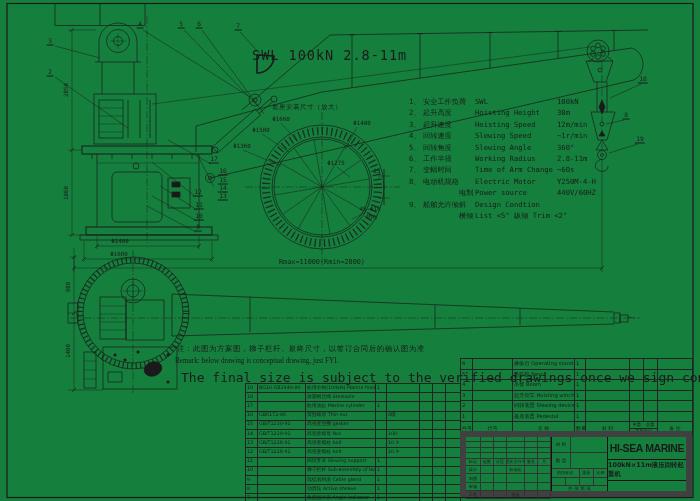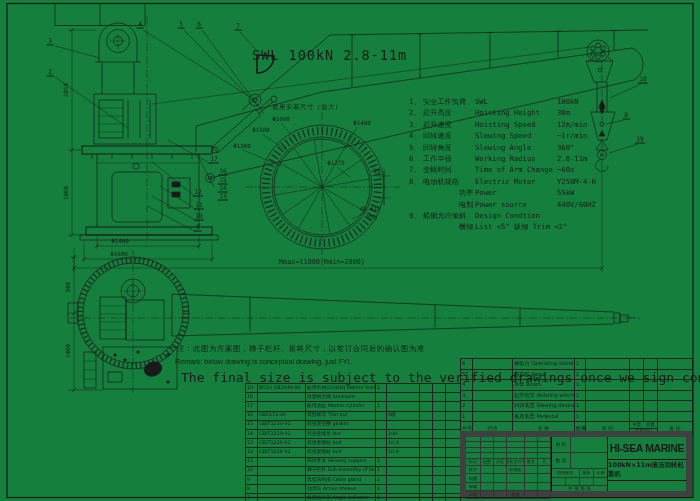--- a/index.html
+++ b/index.html
@@ -16,21 +16,21 @@
   .spec-row{display:grid;grid-template-columns:14px 52px 82px auto;height:11.4px;}
   .spec-row span{white-space:nowrap;}
   .s-no{font-family:"DejaVu Sans Mono",monospace;}
   .s-cn{font-family:"DejaVu Sans",sans-serif;}
   .s-cn.ind{padding-left:36px;}
   .s-en,.s-val{font-family:"DejaVu Sans Mono",monospace;}
   
   #detail-label{left:272px;top:103px;font-size:6.5px;letter-spacing:.5px;}
   
   #remark-1{left:177px;top:344px;font-size:7.4px;letter-spacing:.6px;}
-  #remark-2{left:175px;top:357px;font-size:7.2px;font-family:Liberation Sans, sans-serif;text-align:right;}
+  #remark-2{left:175px;top:357px;font-size:7.2px;font-family:Liberation Serif, serif;text-align:right;}
   #remark-3{left:181px;top:370px;font-size:13px;font-family:"DejaVu Sans Mono",monospace;}
   
   .callout{position:absolute;font-family:"DejaVu Sans Mono",monospace;font-size:6.2px;
            line-height:6.5px;border-bottom:.8px solid #1a1a1a;padding:0 1.5px;
            transform:translate(-50%,-100%);}
   .dim{position:absolute;font-family:"DejaVu Sans Mono",monospace;font-size:5.8px;
        line-height:6px;transform:translate(-50%,-50%);}
   .dim.rot{transform:translate(-50%,-50%) rotate(-90deg);}
   .dim.big{font-size:6.8px;text-align:center;}
   
@@ -324,26 +324,20 @@
           <span class="s-val">~60s</span>
         </div>
         <div class="spec-row">
           <span class="s-no">8、</span>
           <span class="s-cn">电动机规格</span>
           <span class="s-en">Electric Motor</span>
           <span class="s-val">Y250M-4-H</span>
         </div>
         <div class="spec-row">
           <span class="s-no"></span>
-          <span class="s-cn ind">功率</span>
-          <span class="s-en">Power</span>
-          <span class="s-val">55kW</span>
-        </div>
-        <div class="spec-row">
-          <span class="s-no"></span>
           <span class="s-cn ind">电制</span>
           <span class="s-en">Power source</span>
           <span class="s-val">440V/60HZ</span>
         </div>
         <div class="spec-row">
           <span class="s-no">9、</span>
           <span class="s-cn">船舶允许倾斜</span>
           <span class="s-en">Design Condtion</span>
           <span class="s-val"></span>
         </div>

